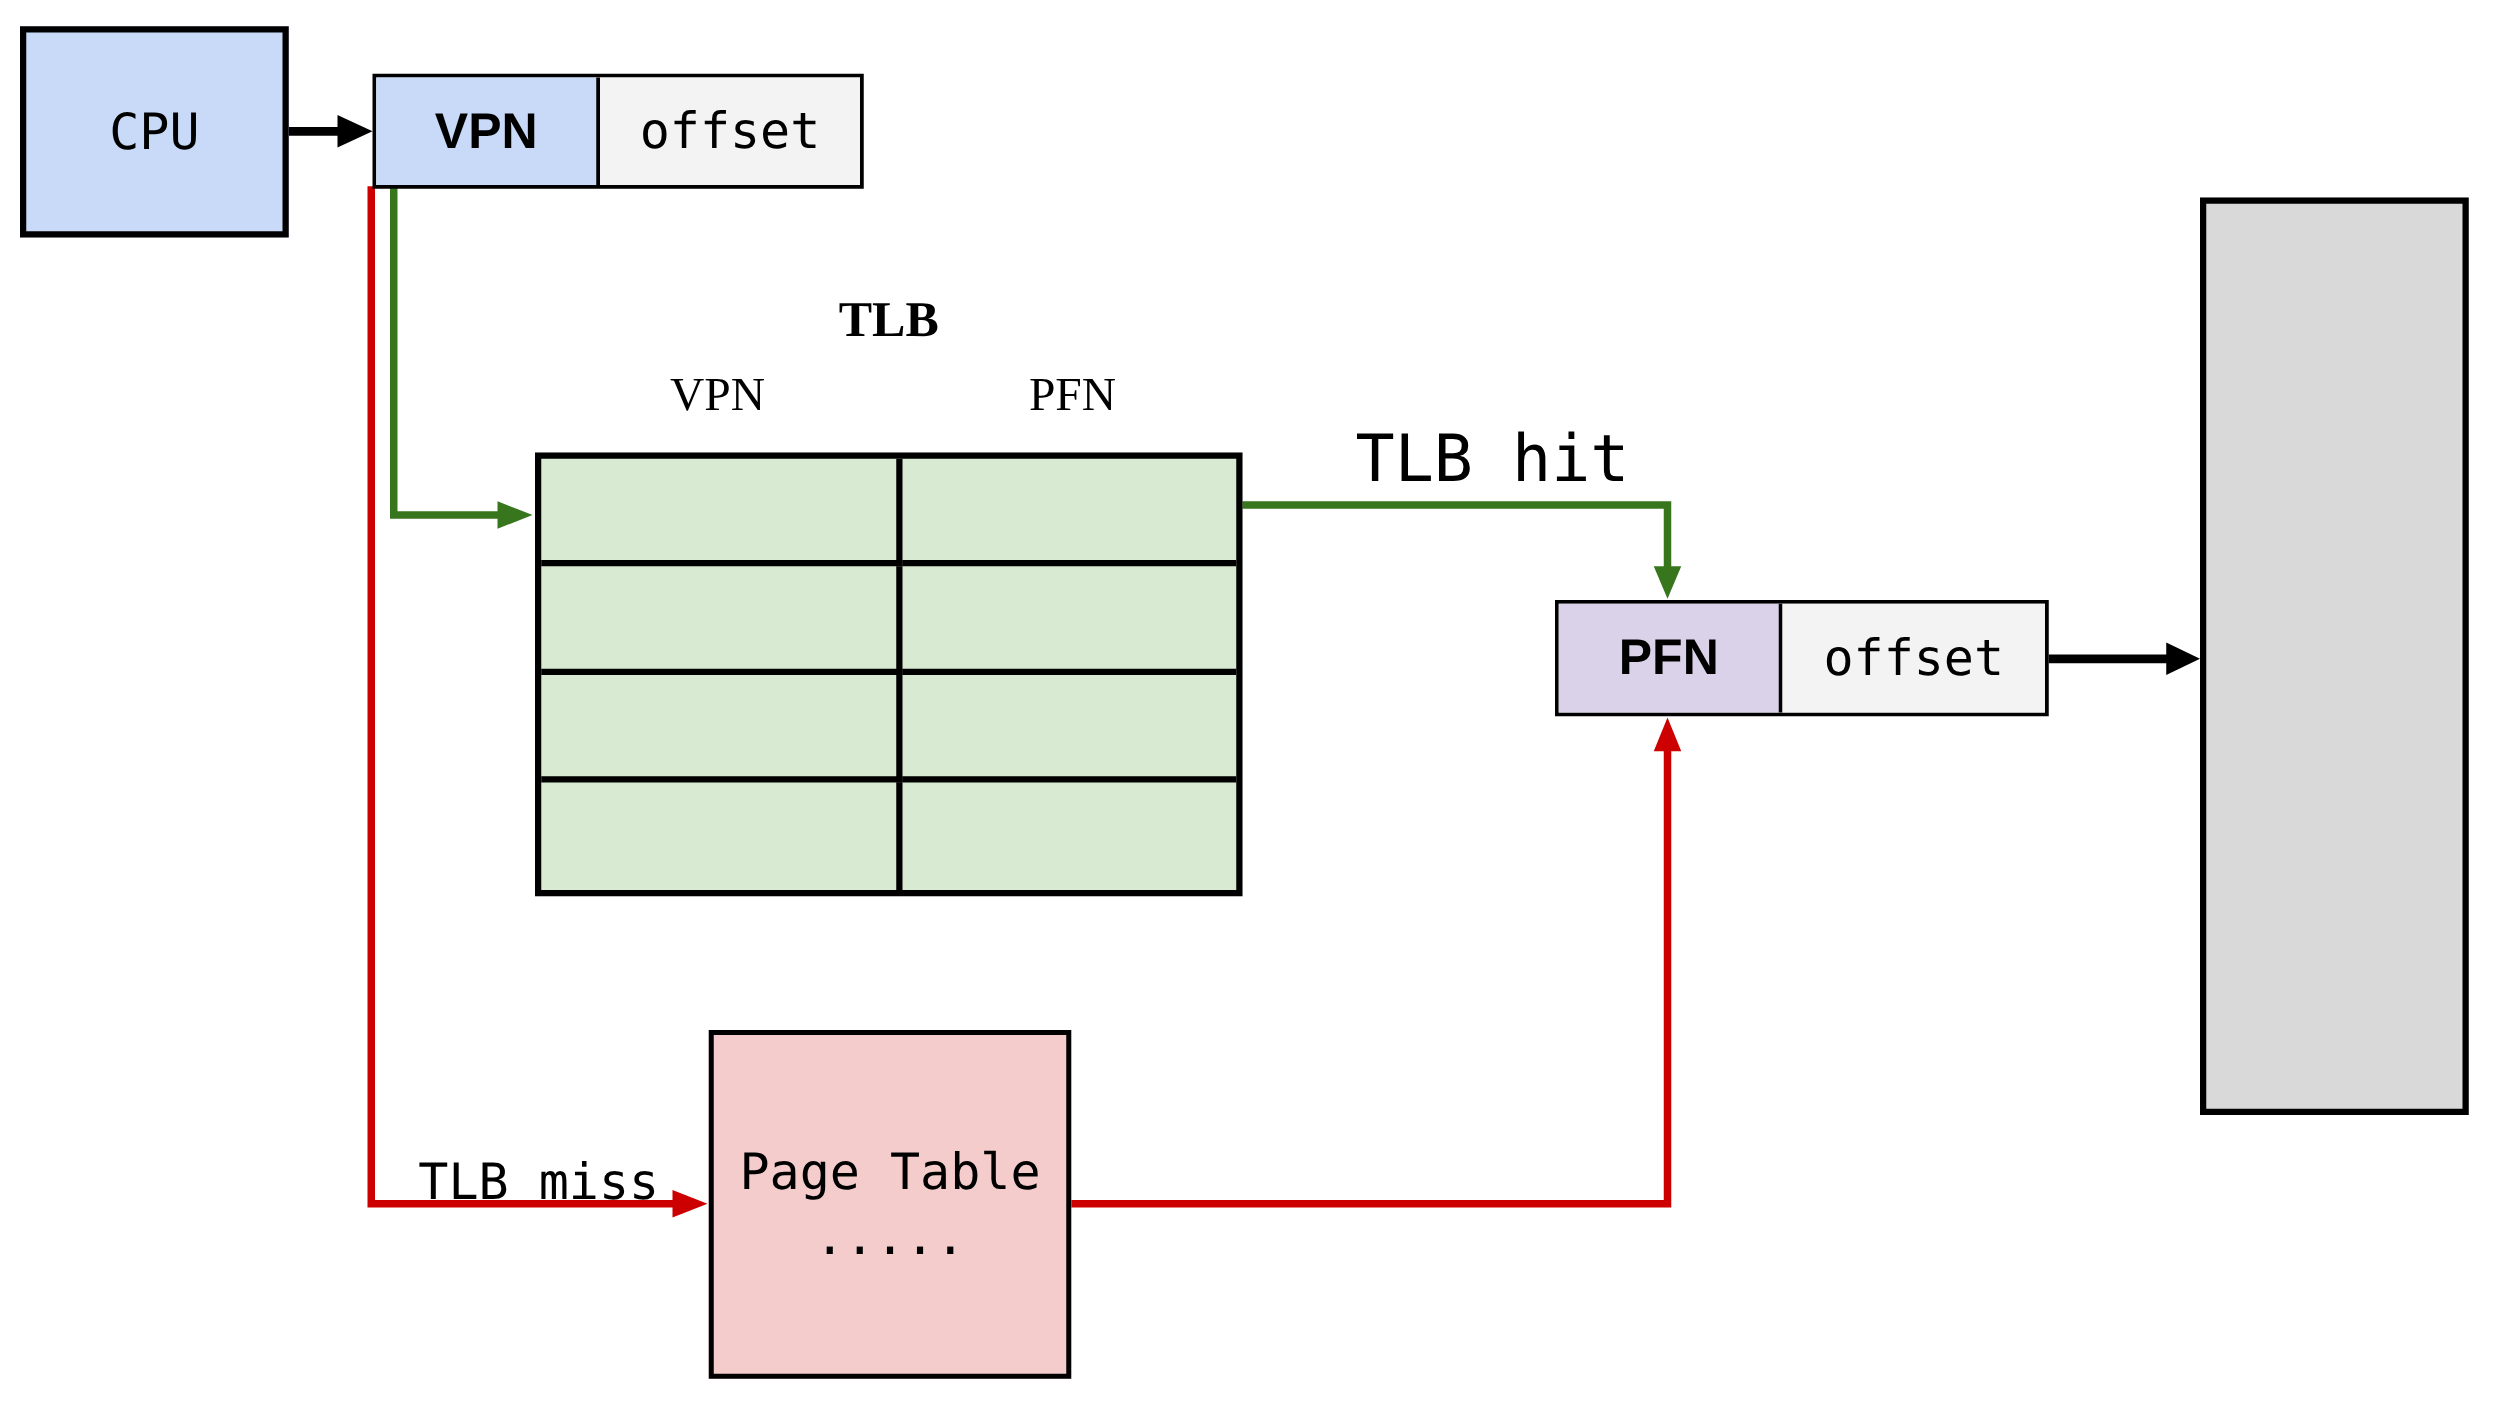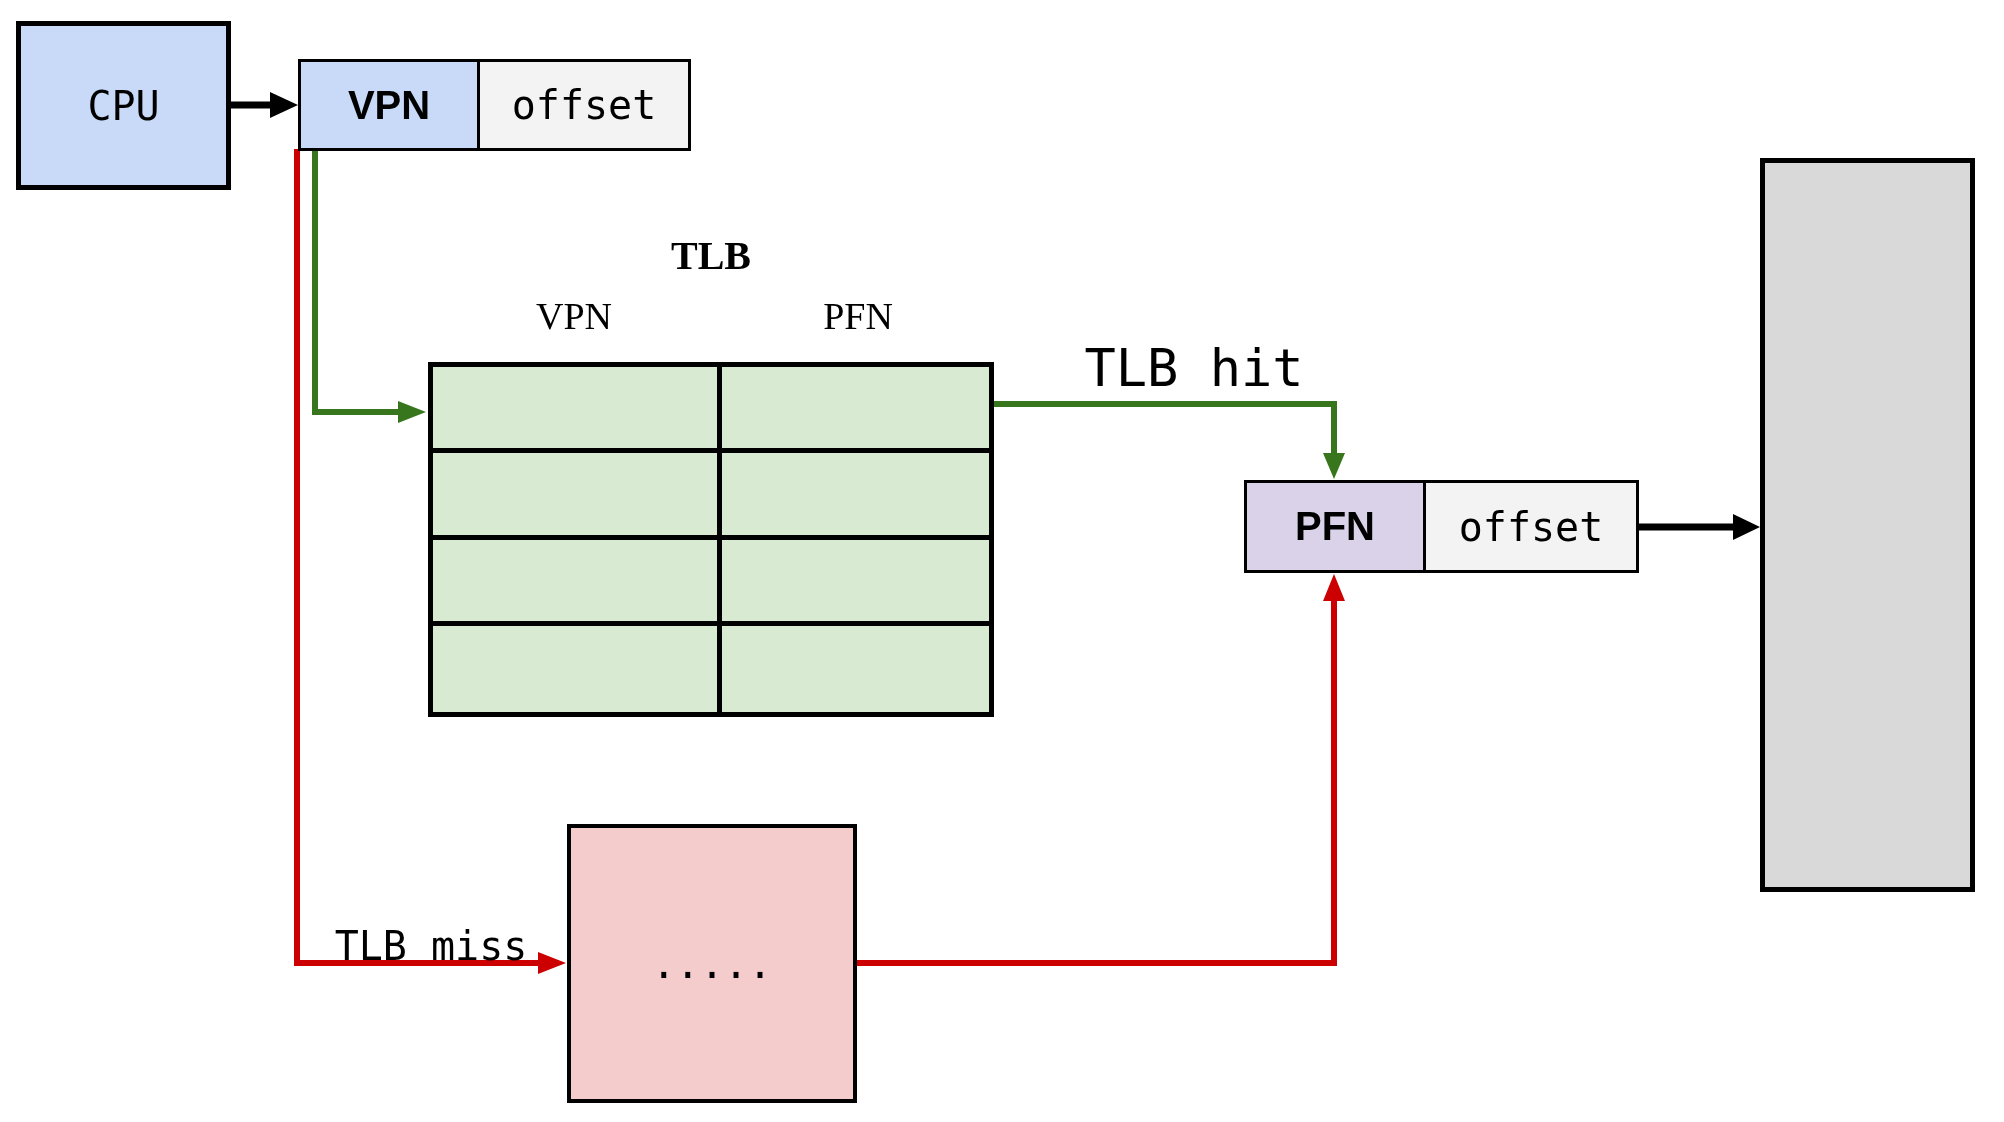--- a/index.html
+++ b/index.html
@@ -134,20 +134,21 @@
 
   <div class="flabel mono" id="tlb-hit-lbl">TLB hit</div>
   <div class="flabel mono" id="tlb-miss-lbl">TLB miss</div>
 
   <div class="addr-word" id="pa-box">
     <div class="addr-cell" id="pa-pfn">PFN</div>
     <div class="addr-cell mono" id="pa-off">offset</div>
   </div>
 
   <div class="box mono" id="pth-box">
+    <div>Page Table</div>
     <div>.....</div>
   </div>
 
   <div class="box" id="pm-box"></div>
   <div class="flabel mono" id="pm-label">
   </div>
 
 </div>
 
 </body></html>

